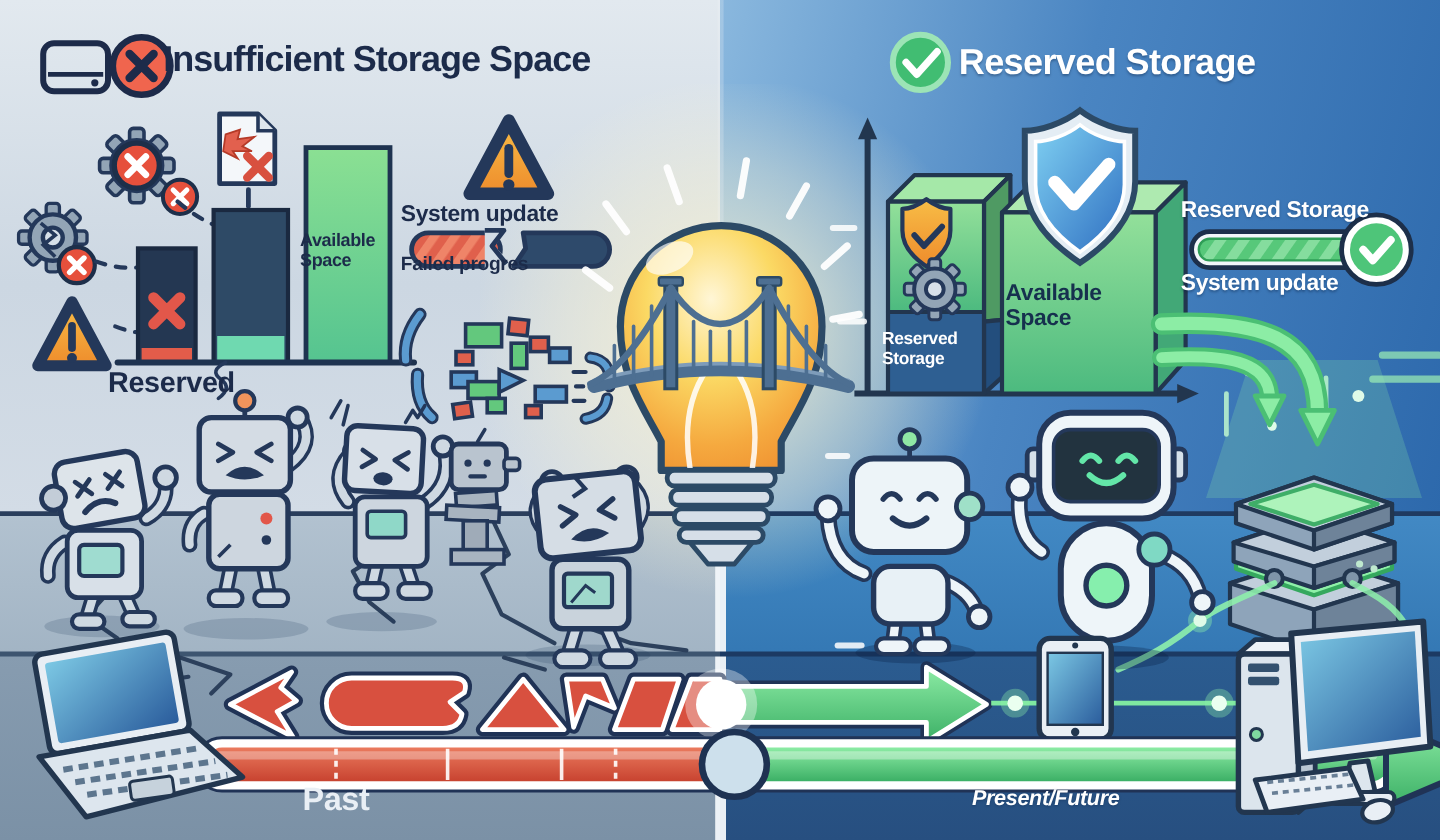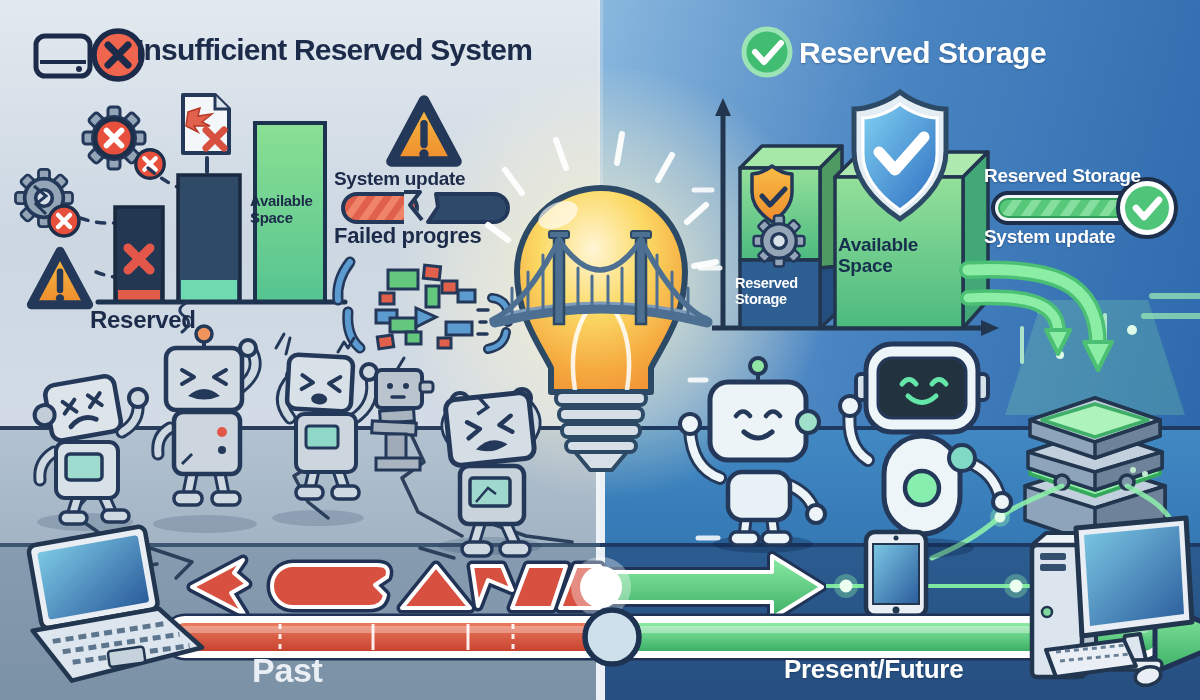--- a/index.html
+++ b/index.html
@@ -25,27 +25,27 @@
   svg.scene{position:absolute;left:0;top:0;}
   .lbl{position:absolute;font-weight:bold;text-align:left;line-height:1.12;
        letter-spacing:-0.3px;white-space:normal;}
   .navy{color:#1c2b4a;}
   .white{color:#ffffff;text-shadow:0 1px 2px rgba(10,30,60,.35);}
   .t-left{left:136px;top:33px;width:460px;font-size:30px;text-align:left;letter-spacing:-0.8px;}
   .t-right{left:799px;top:36px;width:400px;font-size:30px;text-align:left;letter-spacing:-0.5px;}
   .avail-l{left:250px;top:193px;width:82px;font-size:15px;}
   .reserved-l{left:90px;top:307px;width:104px;font-size:24px;}
   .sysup-l{left:334px;top:168px;width:182px;font-size:19px;}
-  .failed-l{left:334px;top:224px;width:182px;font-size:22px;}
+  .failed-l{left:334px;top:212px;width:182px;font-size:16px;}
   .rs-bar{left:735px;top:275px;width:90px;font-size:14.5px;color:#fff;}
   .avail-r{left:838px;top:234px;width:122px;font-size:19px;color:#16304e;}
   .rs-mini{left:984px;top:165px;width:182px;font-size:19px;}
   .su-mini{left:984px;top:226px;width:182px;font-size:19px;}
-  .past{left:252px;top:651px;width:100px;font-size:34px;color:#e9eff5;}
-  .presfut{left:784px;top:655px;width:205px;font-size:26px;}
+  .past{left:252px;top:651px;width:100px;font-size:27px;color:#e9eff5;}
+  .presfut{left:810px;top:655px;width:205px;font-size:18px;font-style:italic;}
 </style>
 </head>
 <body>
 
 <div id="stage">
 
   <div class="bg bg-left-sky"></div>
   <div class="bg bg-left-ground"></div>
   <div class="bg bg-left-bottom"></div>
   <div class="bg bg-right-sky"></div>
@@ -580,21 +580,21 @@
     <g>
       <circle cx="118" cy="55" r="24" fill="#f0654e" stroke="#1d2b4a" stroke-width="5.5"></circle>
       <path d="M108,45 l20,20 M128,45 l-20,20" stroke="#1d2b4a" stroke-width="7" stroke-linecap="round"></path>
     </g>
     <g>
       <circle cx="767" cy="52" r="23" fill="#41bd72" stroke="#9ce4b6" stroke-width="5"></circle>
       <path d="M755,52 l9,10 l17,-19" fill="none" stroke="#ffffff" stroke-width="6" stroke-linecap="round" stroke-linejoin="round"></path>
     </g>
   </svg>
 
-  <div class="lbl navy t-left">Insufficient Reserved System</div>
+  <div class="lbl navy t-left">Insufficient Storage Space</div>
   <div class="lbl white t-right">Reserved Storage</div>
 
   <div class="lbl navy avail-l">Available Space</div>
   <div class="lbl navy reserved-l">Reserved</div>
   <div class="lbl navy sysup-l">System update</div>
   <div class="lbl navy failed-l">Failed progres</div>
 
   <div class="lbl rs-bar">Reserved Storage</div>
   <div class="lbl avail-r">Available Space</div>
   <div class="lbl white rs-mini">Reserved Storage</div>

